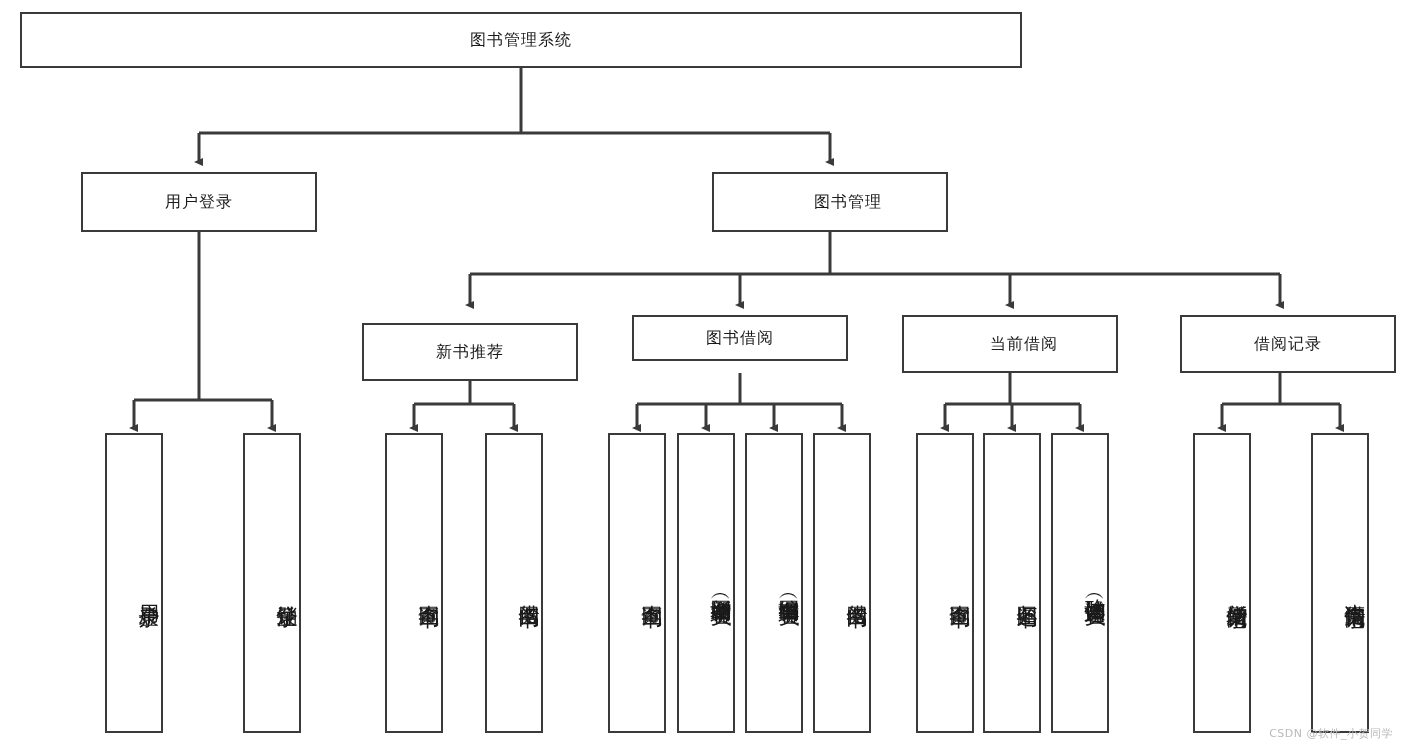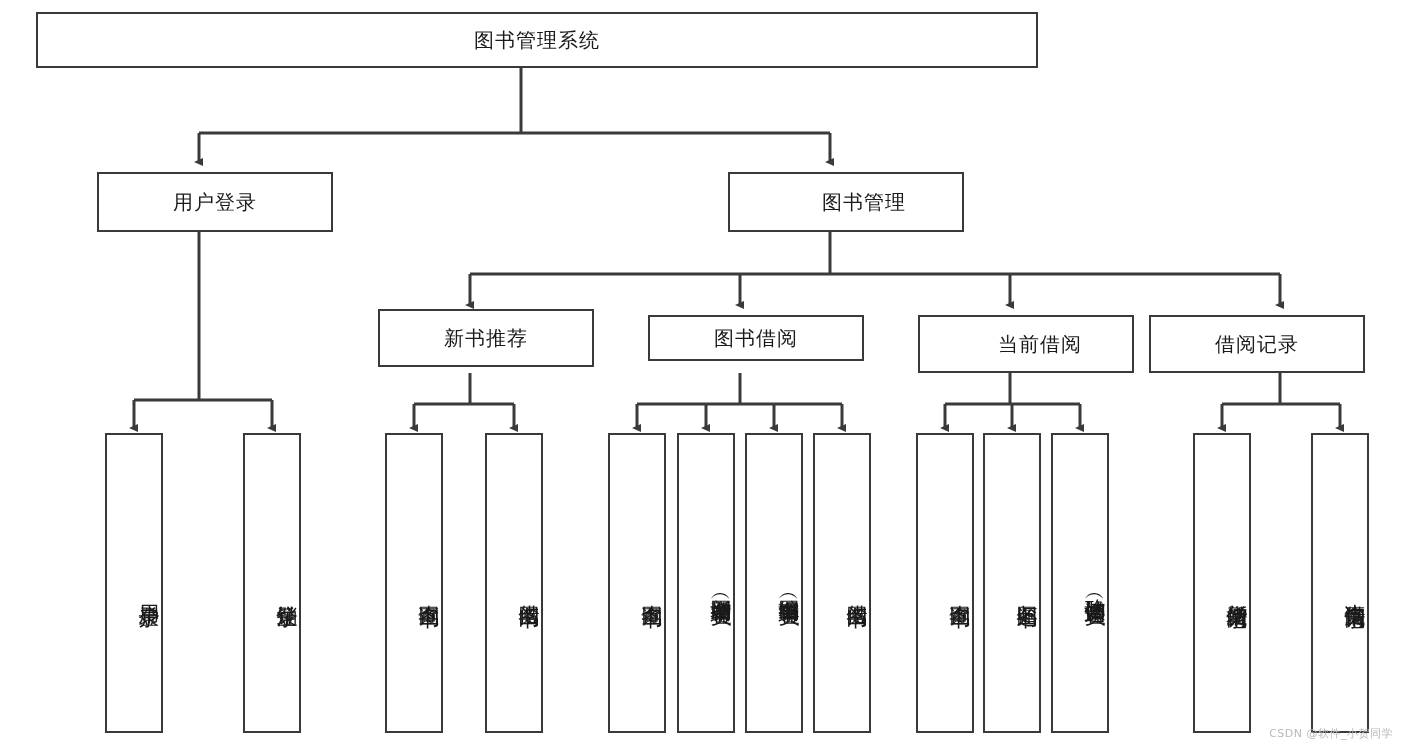--- a/index.html
+++ b/index.html
@@ -21,23 +21,22 @@
     position: absolute;
     box-sizing: border-box;
     border: 2px solid #3a3a3a;
     background: #ffffff;
     display: flex;
     align-items: center;
     justify-content: center;
     color: #1a1a1a;
   }
   .node.horiz {
-    font-size: 20px;
+    font-size: 16px;
     letter-spacing: 1px;
-    margin-left: 16px;
   }
   .node.vert {
     writing-mode: vertical-rl;
     text-orientation: upright;
     font-size: 21px;
     line-height: 1.18;
     letter-spacing: 1px;
     align-items: flex-start;
     justify-content: center;
     padding-top: 14px;
@@ -117,24 +116,24 @@
       <path d="M1222,404 L1222,428" marker-end="url(#arrow)"></path>
       <path d="M1340,404 L1340,428" marker-end="url(#arrow)"></path>
     </g>
   </svg>
 
   <div class="node horiz" style="left:20px; top:12px; width:1002px; height:56px;">图书管理系统</div>
 
   <div class="node horiz" style="left:81px; top:172px; width:236px; height:60px;">用户登录</div>
   <div class="node horiz" style="left:712px; top:172px; width:236px; height:60px;padding-left:36px;">图书管理</div>
 
-  <div class="node horiz" style="left:362px; top:309px; width:216px; height:58px;">新书推荐</div>
+  <div class="node horiz" style="left:362px; top:323px; width:216px; height:58px;">新书推荐</div>
   <div class="node horiz" style="left:632px; top:315px; width:216px; height:46px;">图书借阅</div>
   <div class="node horiz" style="left:902px; top:315px; width:216px; height:58px;padding-left:28px;">当前借阅</div>
-  <div class="node horiz" style="left:1133px; top:315px; width:216px; height:58px;">借阅记录</div>
+  <div class="node horiz" style="left:1180px; top:315px; width:216px; height:58px;">借阅记录</div>
 
   <div class="node vert" style="left:105px; top:433px; width:58px; height:300px;">用户登录</div>
   <div class="node vert" style="left:243px; top:433px; width:58px; height:300px;">注销登录</div>
 
   <div class="node vert" style="left:385px; top:433px; width:58px; height:300px;">查询图书</div>
   <div class="node vert" style="left:485px; top:433px; width:58px; height:300px;">借阅图书</div>
 
   <div class="node vert" style="left:608px; top:433px; width:58px; height:300px;">查询图书</div>
   <div class="node vert topalign" style="left:677px; top:433px; width:58px; height:300px;">新增图书（管理员）</div>
   <div class="node vert topalign" style="left:745px; top:433px; width:58px; height:300px;">编辑图书（管理员）</div>

